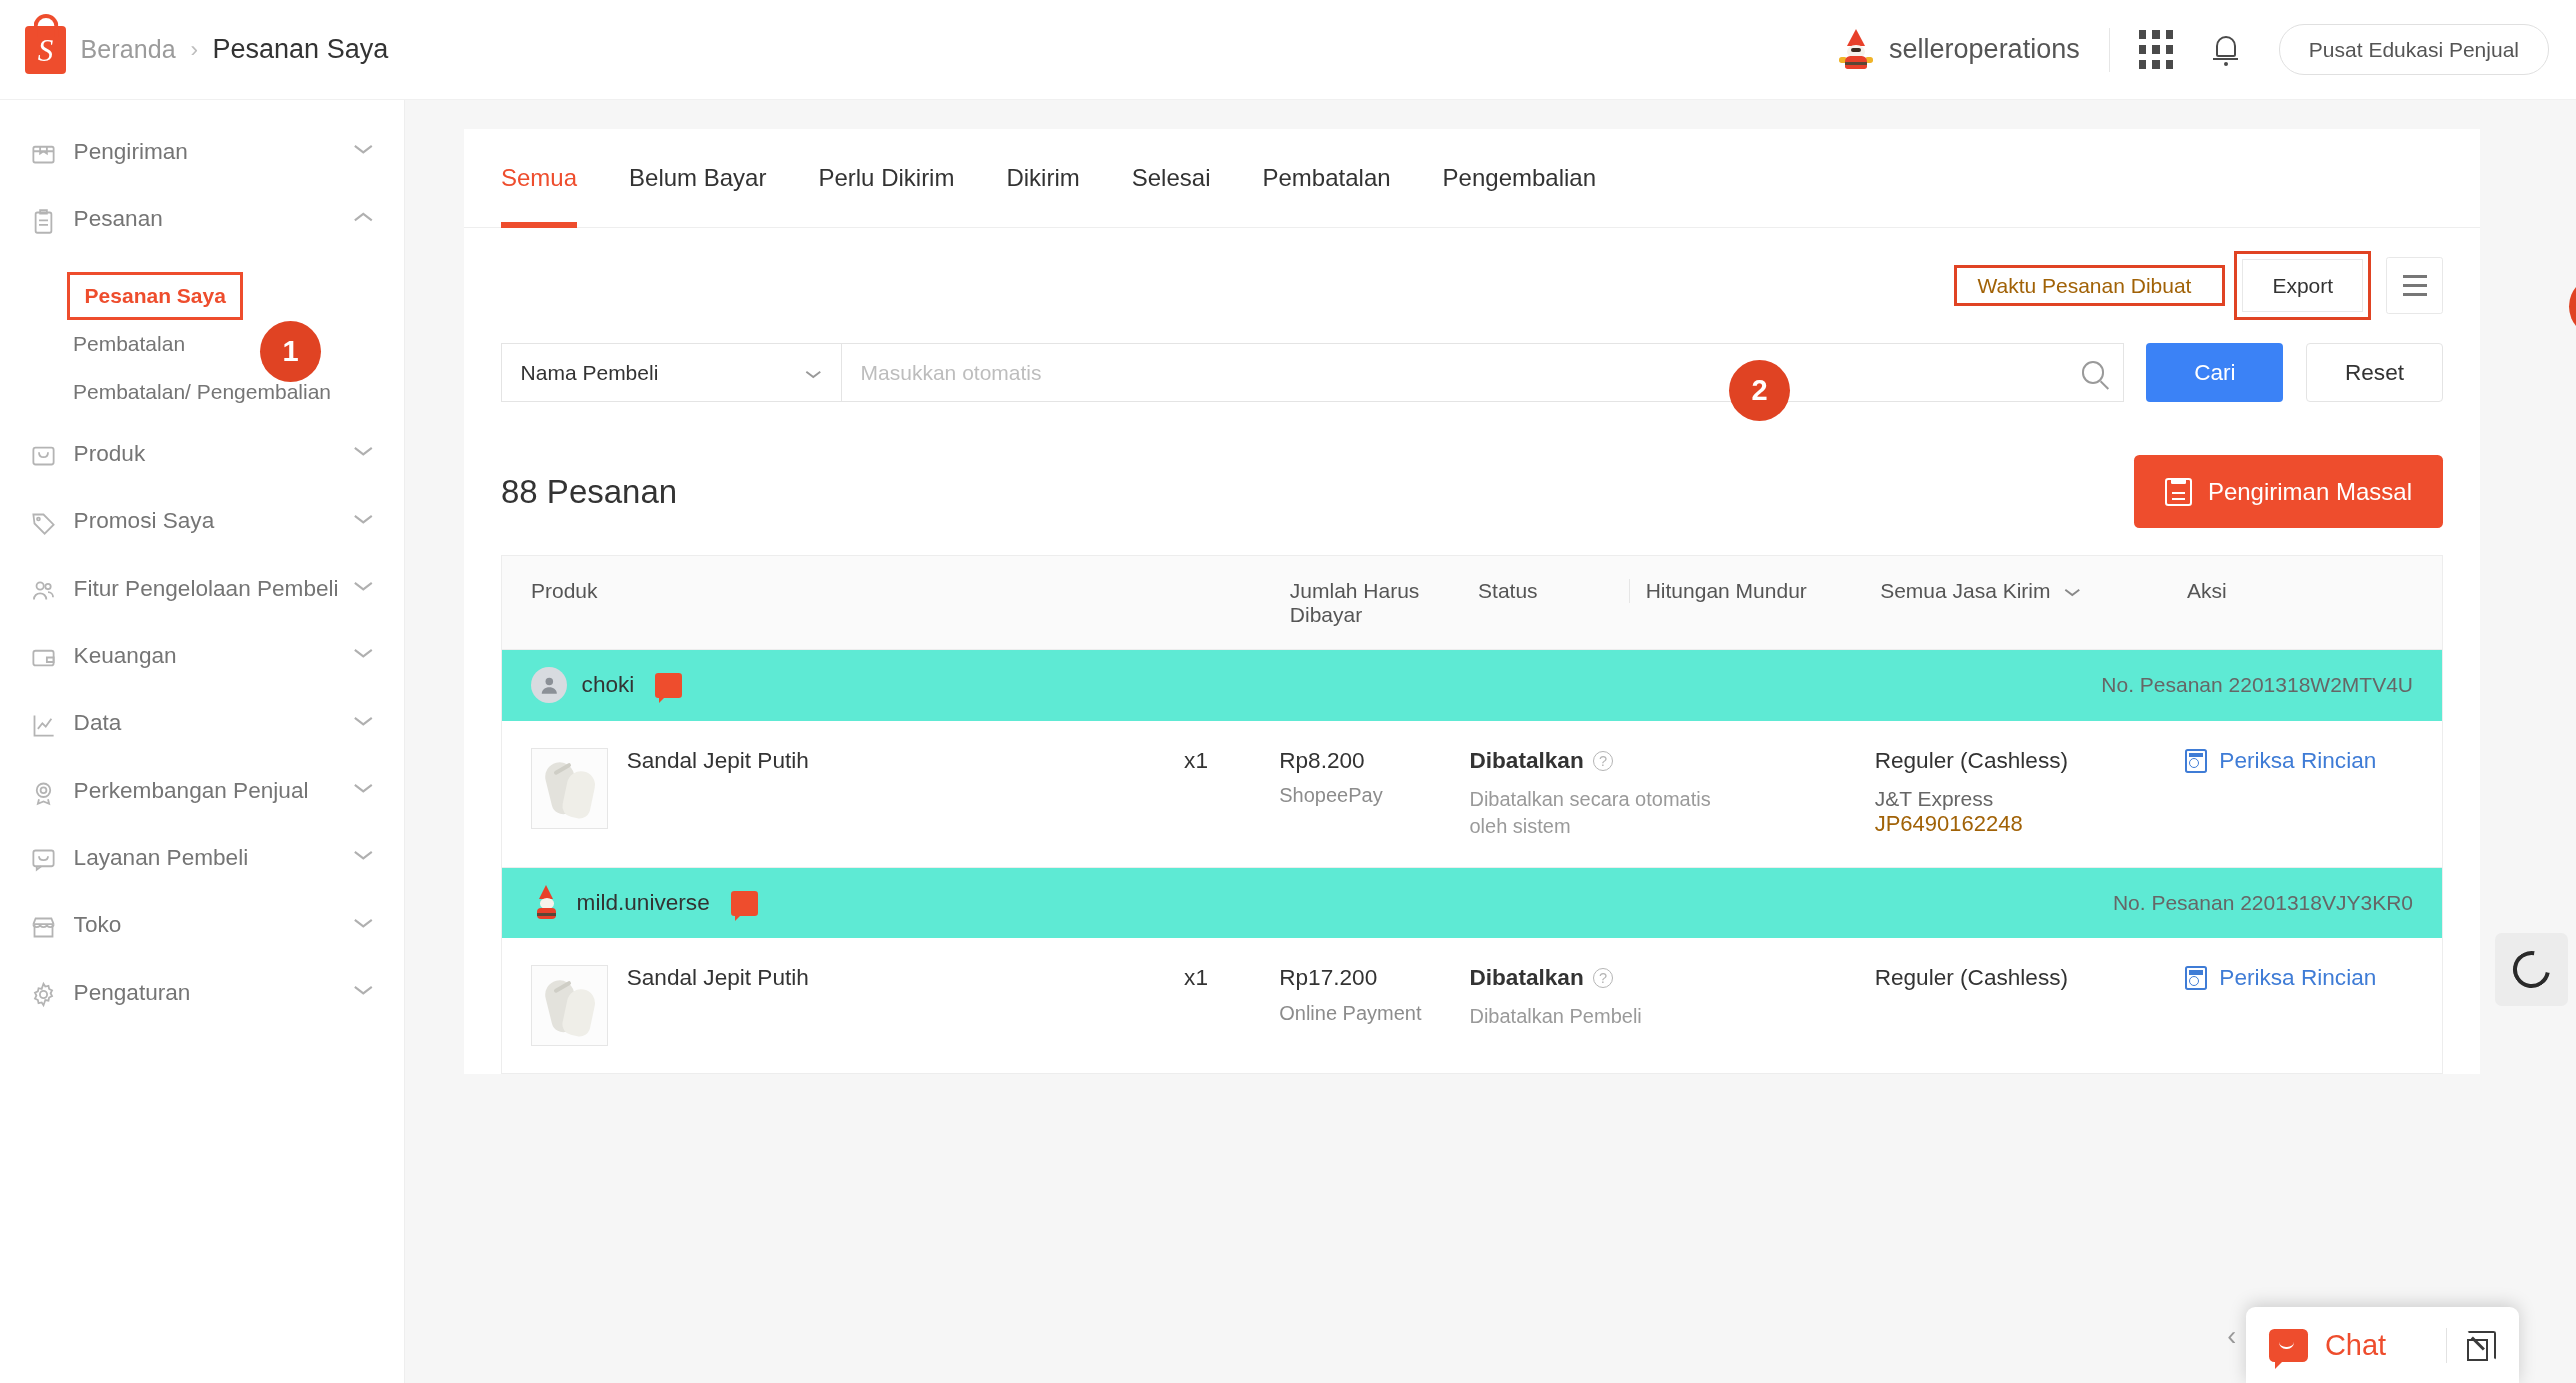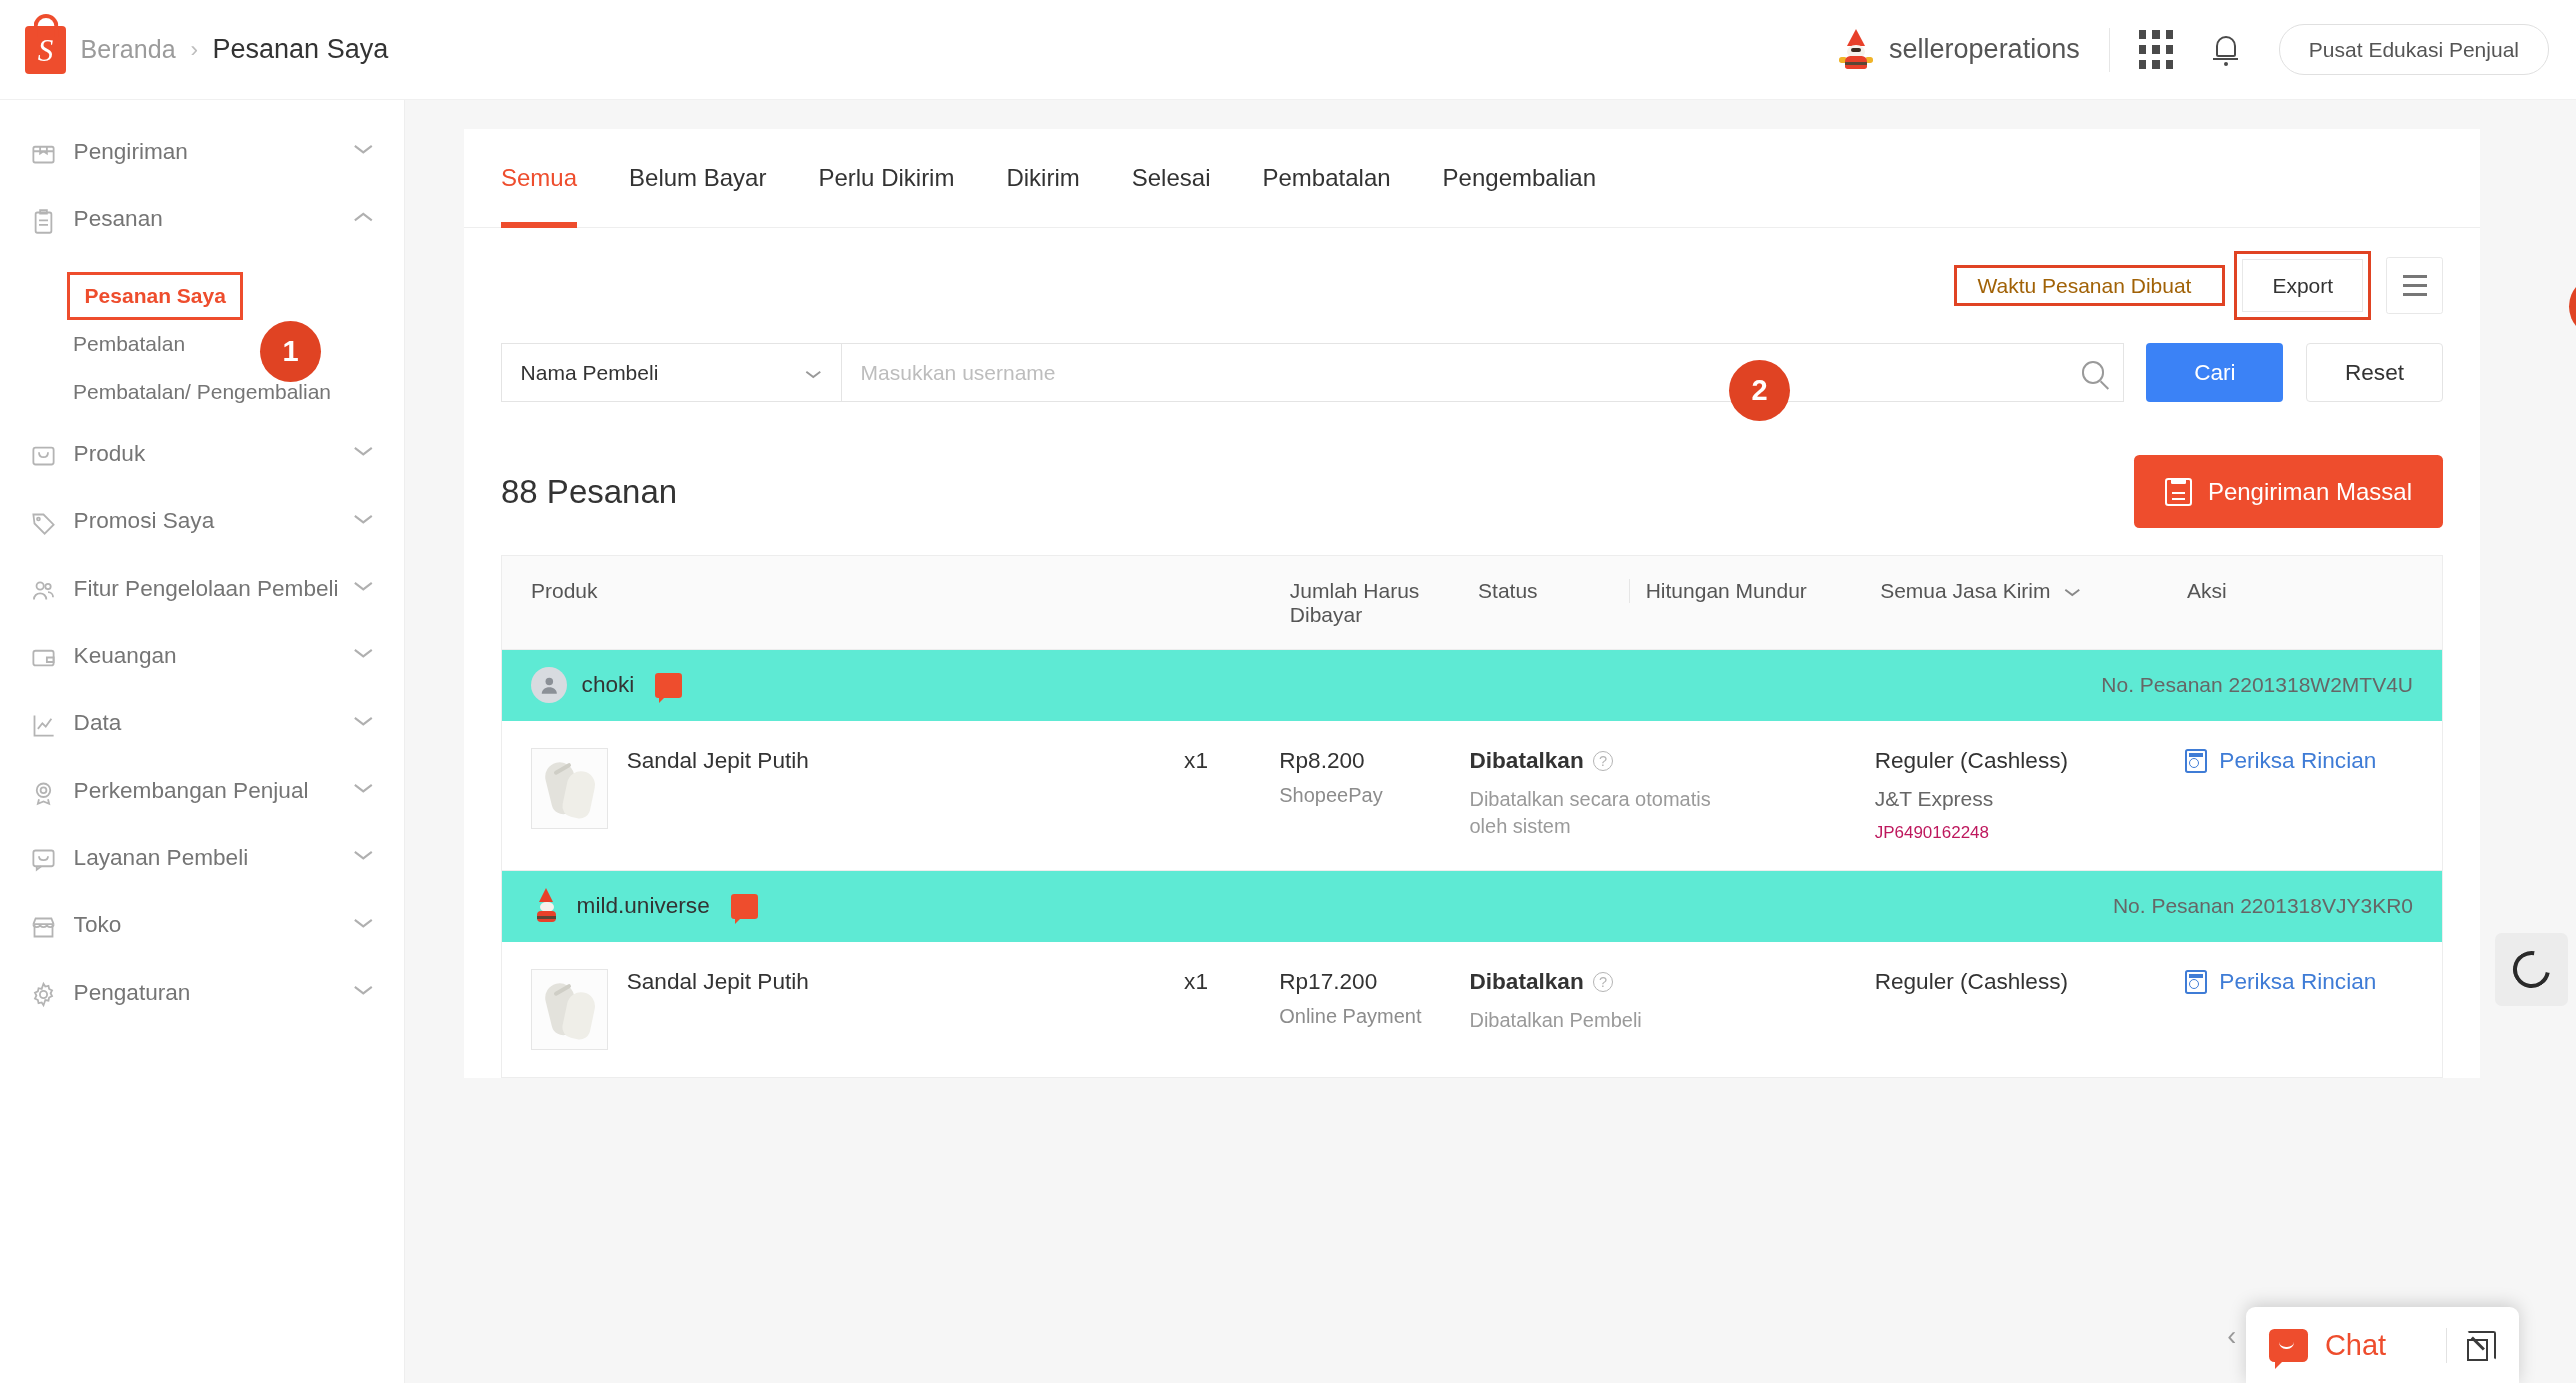--- a/index.html
+++ b/index.html
@@ -174,21 +174,21 @@
   .prod-name { font-size: 22.6px; color:#333; margin-left: 18.6px; width: 586px; }
   .qty { font-size: 22.6px; color:#333; }
   .amt-main { font-size: 22.6px; color: #333; }
   .amt-sub { font-size: 20px; color: #8c8c8c; margin-top: 10.7px; }
   .stat-main { font-size: 22.6px; color:#333; font-weight: bold; display:flex; align-items:center; }
   .qmark { width: 20px; height:20px; border: 1.3px solid #b5b5b5; border-radius:50%; color:#b5b5b5;
            font-size: 14.6px; display:flex;align-items:center;justify-content:center;margin-left:9.3px; font-weight:normal;}
   .stat-sub { font-size: 20px; color:#9a9a9a; margin-top: 12px; line-height:1.35; }
   .ship-main { font-size: 22.6px; color:#333; }
   .ship-sub { font-size: 21px; color:#666; margin-top: 13.3px; }
-  .ship-sub2 { font-size: 17px; color:#be185d; margin-top: 12px; }
+  .ship-sub2 { font-size: 22px; color:#a16207; }
   .act-link { font-size: 22.6px; color: #3f7cd6; display:flex; align-items:center; }
   .act-ico { width: 22.6px; height: 24px; border: 2px solid #3f7cd6; border-radius:2.7px; margin-right:12px; position:relative;}
   .act-ico::before{content:"";position:absolute;top:2px;left:2px;right:2px;height:4.7px;background:#3f7cd6;}
   .act-ico::after{content:"";position:absolute;bottom:2.7px;left:2.7px;width:8px;height:8px;border:1.3px solid #3f7cd6;border-radius:50%;}
 
   .pager { position:absolute; right: 100px; bottom: 32px; display:flex; align-items:center; }
   .pg { font-size: 25px; color:#555; margin: 0 21px; }
   .pg.active { color:#ee4d2d; font-weight: bold; }
   .pg.arrow { color:#9a9a9a; font-size: 27px; }
 
@@ -444,21 +444,21 @@
     </div>
 
     <div class="searchrow">
       <div class="sel-box">
         <span>Nama Pembeli</span>
         <span><svg viewBox="0 0 24 12">
               <path d="M3 3l9 7 9-7"></path>
             </svg></span>
       </div>
       <div class="search-input">
-        <span class="ph">Masukkan username</span>
+        <span class="ph">Masukkan otomatis</span>
         <span class="mag"></span>
       </div>
       <div class="btn-cari">Cari</div>
       <div class="btn-reset">Reset</div>
     </div>
 
     <div class="count-row">
       <div class="count-title">88 Pesanan</div>
       <div class="bulk-btn">
         <span class="bulk-ico"></span>

